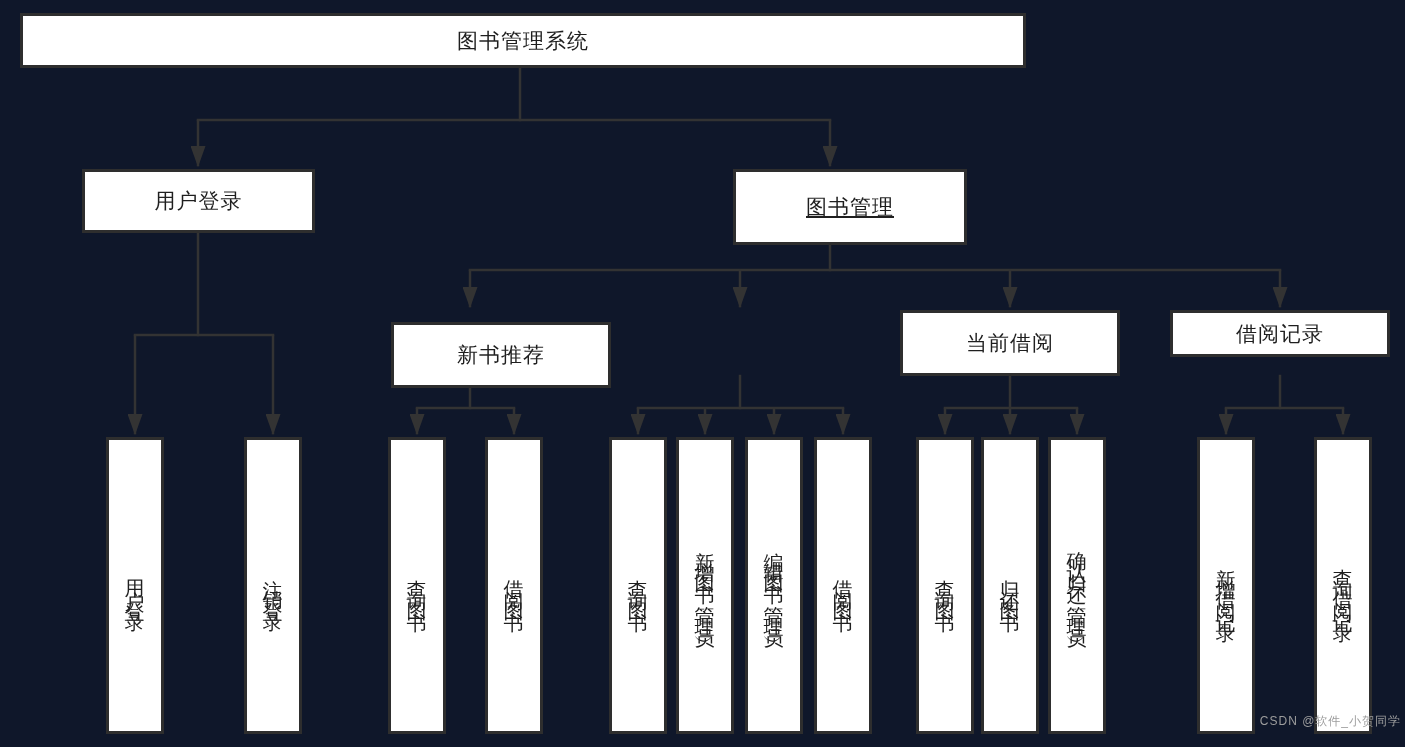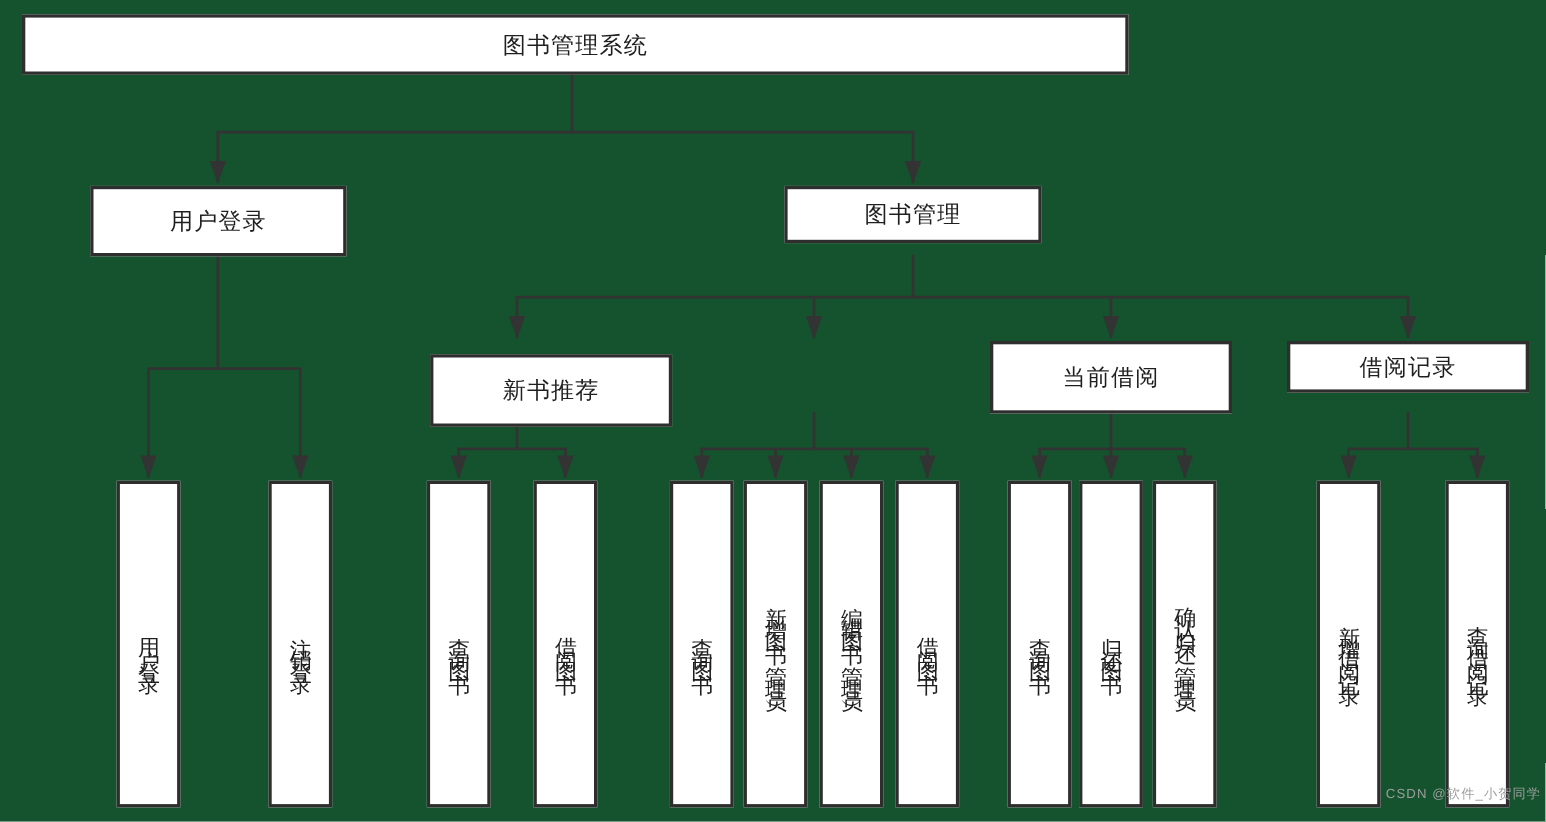--- a/index.html
+++ b/index.html
@@ -5,21 +5,21 @@
   html, body {
     margin: 0;
     padding: 0;
     background: #ffffff;
     font-family: "Liberation Sans", "DejaVu Sans", sans-serif;
   }
   #canvas {
     position: relative;
     width: 1405px;
     height: 747px;
-    background: #14532d;
+    background: #0f172a;
     overflow: hidden;
   }
   #connectors {
     position: absolute;
     left: 0;
     top: 0;
     width: 1405px;
     height: 747px;
   }
   .hbox {
@@ -116,21 +116,21 @@
     <path class="line" marker-end="url(#arrow)" d="M945 409 V433"></path>
     <path class="line" marker-end="url(#arrow)" d="M1010 409 V433"></path>
     <path class="line" marker-end="url(#arrow)" d="M1077 409 V433"></path>
     <path class="line" marker-end="url(#arrow)" d="M1226 409 V433"></path>
     <path class="line" marker-end="url(#arrow)" d="M1343 409 V433"></path>
   </svg>
 
   <div class="hbox" style="left:20px; top:13px; width:1006px; height:55px;">图书管理系统</div>
 
   <div class="hbox" style="left:82px; top:169px; width:233px; height:64px;">用户登录</div>
-  <div class="hbox" style="left:713px; top:169px; width:234px; height:52px;">图书管理</div>
+  <div class="hbox" style="left:733px; top:169px; width:234px; height:76px;text-decoration:underline;">图书管理</div>
 
   <div class="hbox" style="left:360px; top:322px; width:220px; height:66px;margin-left:31px;">新书推荐</div>
   <div class="hbox" style="left:900px; top:310px; width:220px; height:66px;">当前借阅</div>
   <div class="hbox" style="left:1170px; top:310px; width:220px; height:47px;">借阅记录</div>
 
   <div class="vbox" style="left:106px;">
     <span>用户登录</span>
   </div>
   <div class="vbox" style="left:244px;">
     <span>注销登录</span>

